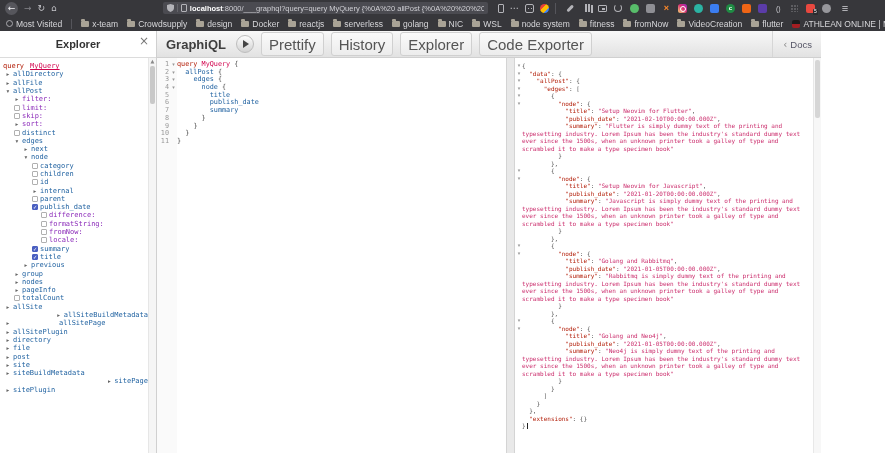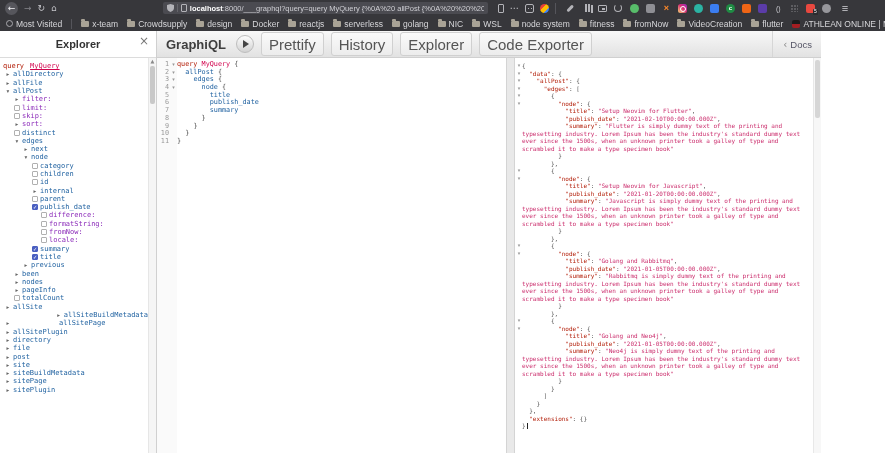--- a/index.html
+++ b/index.html
@@ -366,21 +366,21 @@
         <div class="tree-row" style="padding-left: 29px;">
           <span class="cb checked">✓</span>
           <span class="f">title</span>
         </div>
         <div class="tree-row" style="padding-left: 20px;">
           <span class="arrow">▸</span>
           <span class="f">previous</span>
         </div>
         <div class="tree-row" style="padding-left: 11px;">
           <span class="arrow">▸</span>
-          <span class="f">been</span>
+          <span class="f">group</span>
         </div>
         <div class="tree-row" style="padding-left: 11px;">
           <span class="arrow">▸</span>
           <span class="f">nodes</span>
         </div>
         <div class="tree-row" style="padding-left: 11px;">
           <span class="arrow">▸</span>
           <span class="f">pageInfo</span>
         </div>
         <div class="tree-row" style="padding-left: 11px;">
@@ -416,21 +416,21 @@
           <span class="f">post</span>
         </div>
         <div class="tree-row" style="padding-left: 2px;">
           <span class="arrow">▸</span>
           <span class="f">site</span>
         </div>
         <div class="tree-row" style="padding-left: 2px;">
           <span class="arrow">▸</span>
           <span class="f">siteBuildMetadata</span>
         </div>
-        <div class="tree-row" style="padding-left: 2px;">
+        <div class="tree-row" style="padding-left: 2px; justify-content: flex-end;">
           <span class="arrow">▸</span>
           <span class="f">sitePage</span>
         </div>
         <div class="tree-row" style="padding-left: 2px;">
           <span class="arrow">▸</span>
           <span class="f">sitePlugin</span>
         </div>
       </div>
     <div class="exp-sb">
       <div class="up">▲</div>

